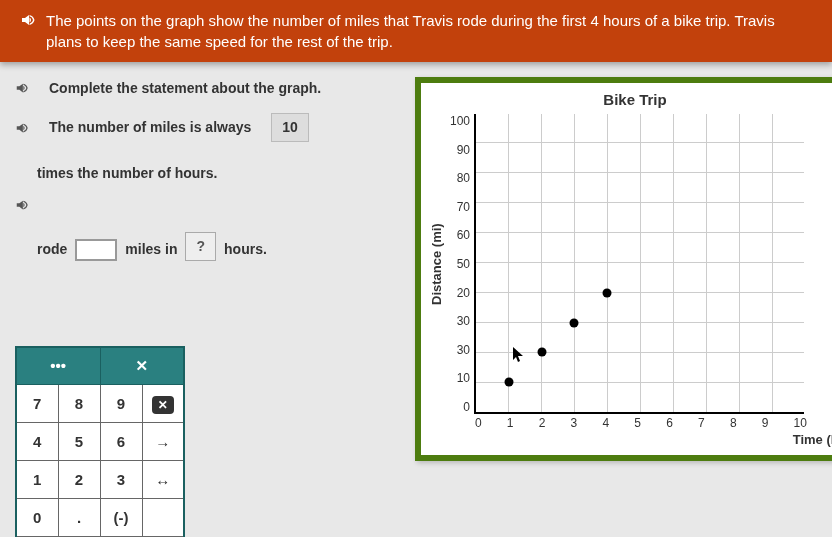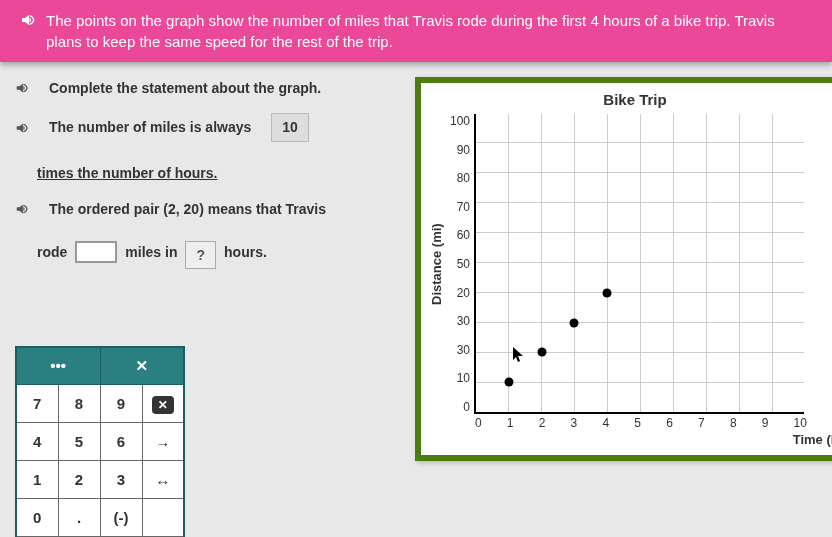--- a/index.html
+++ b/index.html
@@ -5,21 +5,21 @@
   * { box-sizing: border-box; margin: 0; padding: 0; }
   body {
     font-family: Arial, sans-serif;
     background: #e8e8e8;
     width: 832px;
     height: 537px;
     overflow: hidden;
     color: #333;
   }
   .header {
-    background: #ec4899;
+    background: #c2410c;
     color: #fff;
     padding: 10px 20px;
     font-size: 15px;
     line-height: 1.4;
     display: flex;
     align-items: flex-start;
     gap: 10px;
     box-shadow: 0 3px 6px rgba(0,0,0,0.3);
   }
   .header .audio-icon { flex: 0 0 auto; margin-top: 2px; }
@@ -187,31 +187,30 @@
     </div>
 
     <div class="stmt">
       <span class="audio-icon">
         <svg width="14" height="14" viewBox="0 0 16 16">
             <path fill="#555" d="M2 6v4h3l4 3V3L5 6H2zm9 2a3 3 0 0 0-1.5-2.6v5.2A3 3 0 0 0 11 8zm-1.5-5v1.2A5 5 0 0 1 13 8a5 5 0 0 1-3.5 3.8V13A6.5 6.5 0 0 0 14.5 8 6.5 6.5 0 0 0 9.5 3z"></path>
           </svg>
       </span>
       <span>The number of miles is always</span>
       <span class="answer-box">10</span>
-      <span style="flex-basis:100%; padding-left:22px;text-decoration:underline;">times the number of hours.</span>
+      <span style="flex-basis:100%; padding-left:22px;">times the number of hours.</span>
     </div>
 
     <div class="stmt">
       <span class="audio-icon">
         <svg width="14" height="14" viewBox="0 0 16 16">
             <path fill="#555" d="M2 6v4h3l4 3V3L5 6H2zm9 2a3 3 0 0 0-1.5-2.6v5.2A3 3 0 0 0 11 8zm-1.5-5v1.2A5 5 0 0 1 13 8a5 5 0 0 1-3.5 3.8V13A6.5 6.5 0 0 0 14.5 8 6.5 6.5 0 0 0 9.5 3z"></path>
           </svg>
       </span>
-      <span>The ordered pair (2, 20) means that Travis</span>
-      <div style="flex-basis:100%; padding-left:22px; display:flex; align-items:flex-start; gap:8px; flex-wrap:wrap;">
+      <div style="flex-basis:100%; padding-left:22px; display:flex; align-items:flex-end; gap:8px; flex-wrap:wrap;">
         <span>rode</span>
         <span class="input-box"></span>
         <span>miles in</span>
         <span class="q-box">?</span>
         <span>hours.</span>
       </div>
     </div>
 
   </div>
 

